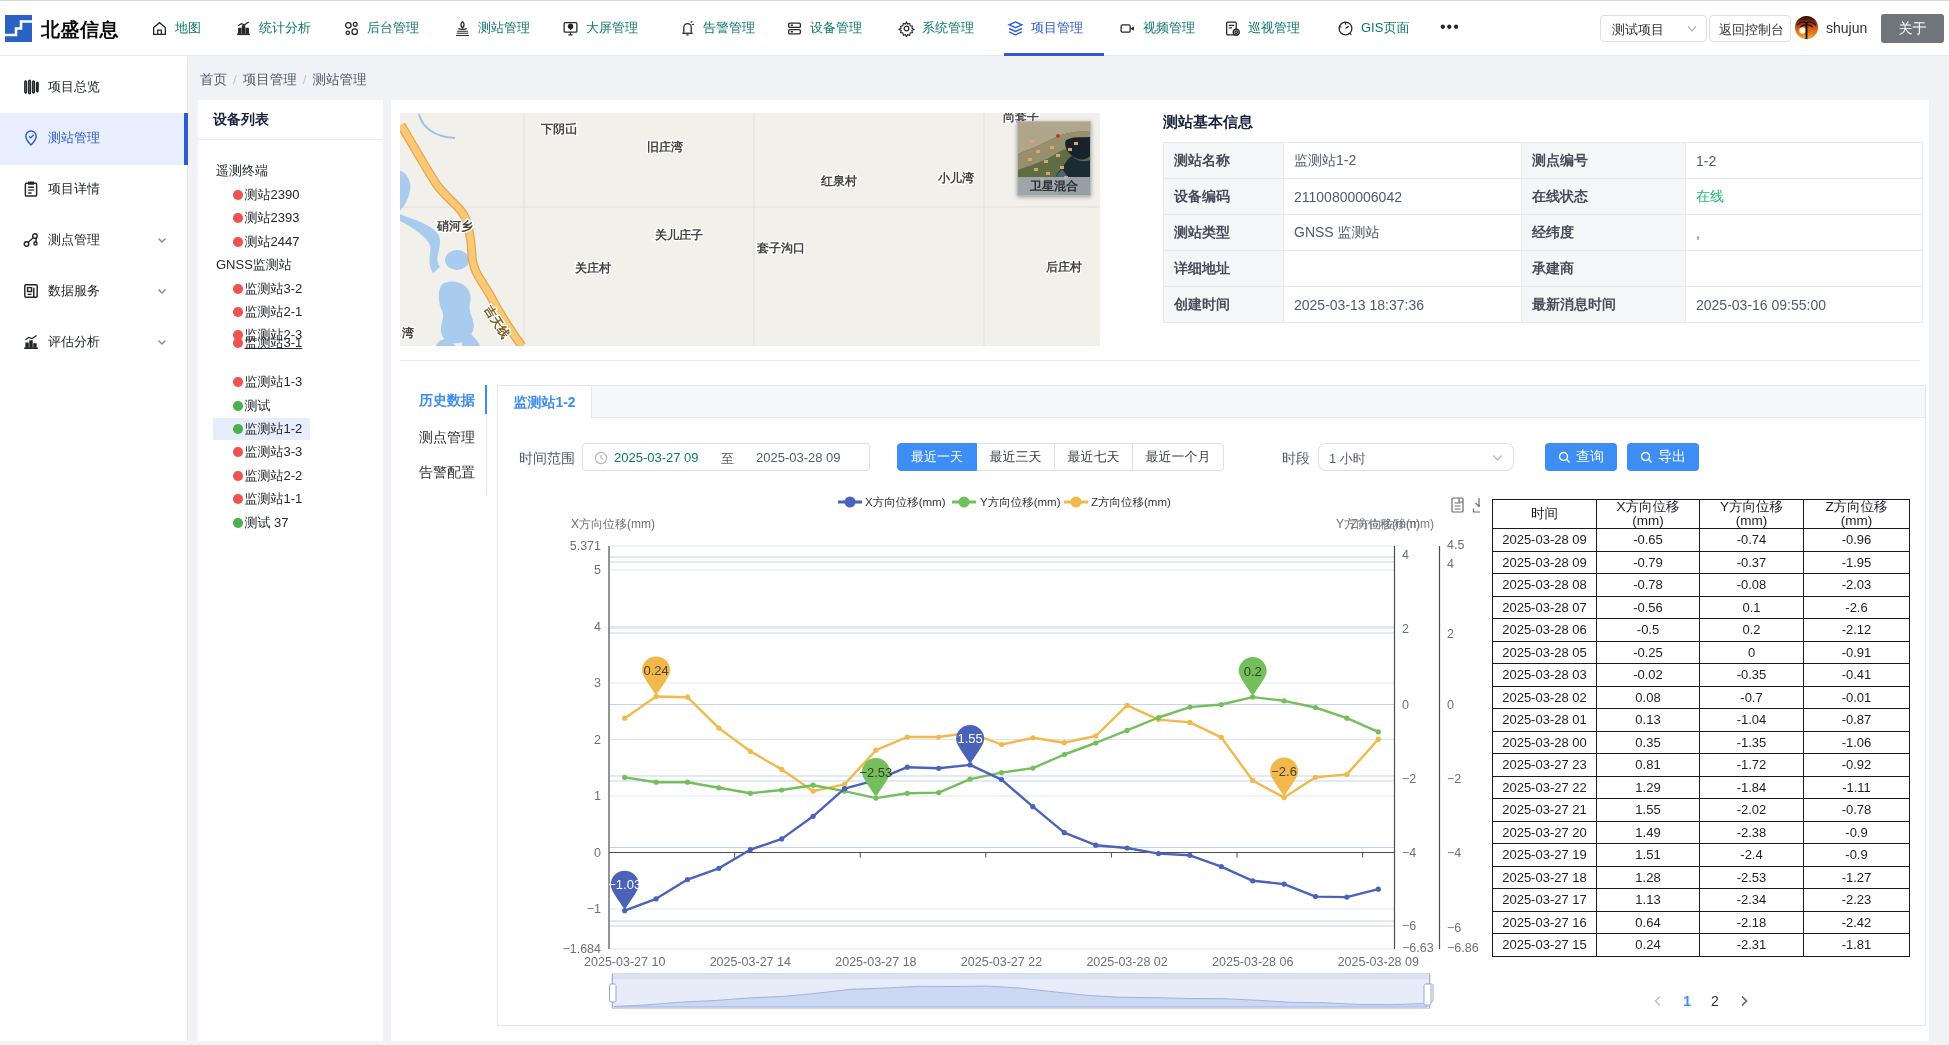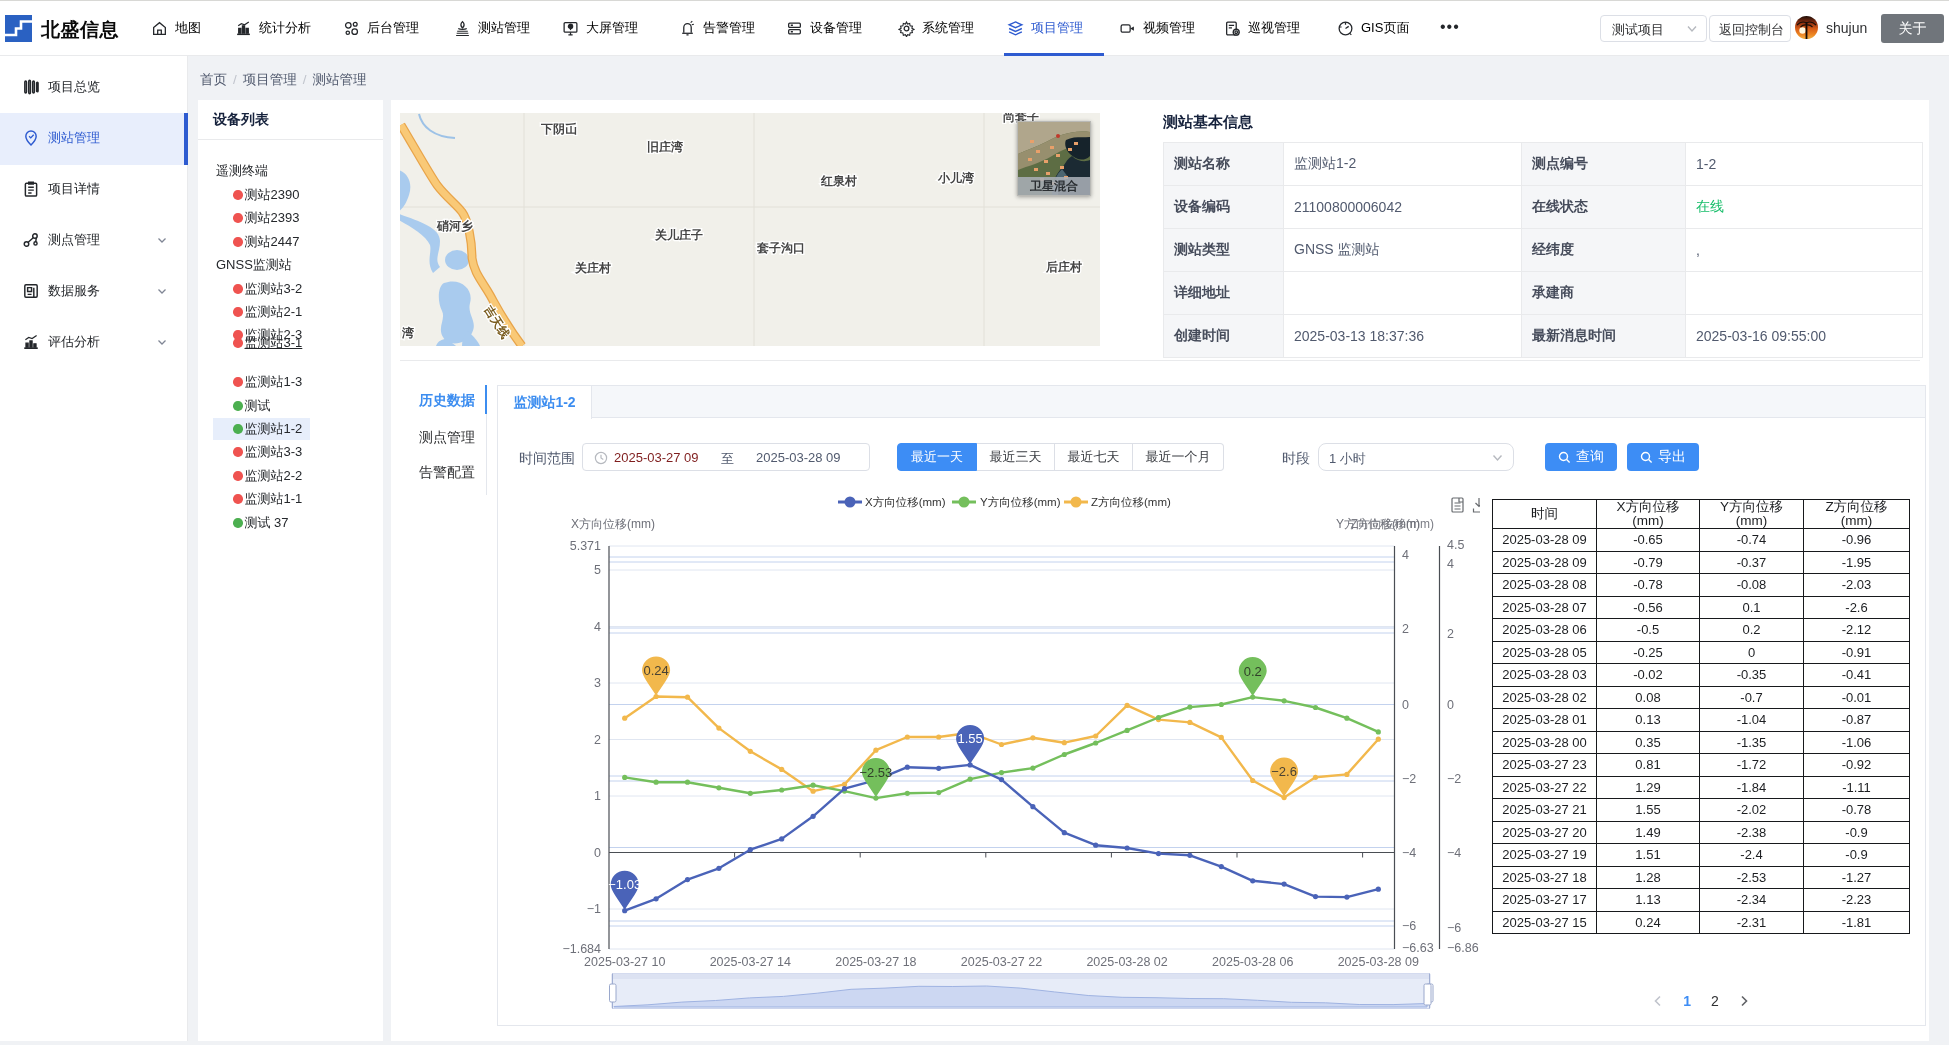--- a/index.html
+++ b/index.html
@@ -146,21 +146,21 @@
       <rect x="10.6" y="6" width="1.8" height="17" fill="#140a05"></rect>
       <path d="M11.5 7 C 8 5 5 6 2 9 M11.5 7 C 15 5 18 6 21 9 M11.5 9 C 9 8.5 7 9.5 5.5 11 M11.5 9 C 14 8.5 16 9.5 17.5 11" stroke="#19100a" stroke-width="1.1" fill="none"></path>
     </svg>
   </div>
   <div class="abs" style="left:1826px;top:20px;font-size:14px;color:#303133;">shujun</div>
   <div class="abs" style="left:1881px;top:14px;width:63px;height:29px;background:#70757b;border-radius:3px;color:#fff;font-size:14px;text-align:center;line-height:29px;">关于</div>
 
   <div class="abs" style="left:1004px;top:53px;width:100px;height:3px;background:#2e5bd0;"></div>
 </div>
 <style>
-.navit { display:flex; align-items:center; gap:7px; font-size:13px; color:#000000; height:18px; }
+.navit { display:flex; align-items:center; gap:7px; font-size:13px; color:#0f766e; height:18px; }
 .navit svg { flex:0 0 auto; }
 .navact { color:#2e5bd0; }
 .navact span { color:#2e5bd0; }
 </style>
 
 <div class="abs" id="sidebar" style="left:0;top:56px;width:188px;height:985px;background:#fff;border-right:1px solid #e9eaec;">
   <div class="sbit" style="top:13px;">
       <svg width="18" height="18" viewBox="0 0 16 16" fill="none" stroke="#24272b" stroke-width="1.3">
         <path d="M2.5 3.5 c0-1 1.5-1 1.5 0 v9 c0 1 -1.5 1 -1.5 0 z M6 2.8 c0-1 1.5-1 1.5 0 v10.4 c0 1 -1.5 1 -1.5 0 z M9.5 3.5 c0-1 1.5-1 1.5 0 v9 c0 1 -1.5 1 -1.5 0 z M13 4.5 c0-1 1.3-1 1.3 0 v7 c0 1 -1.3 1 -1.3 0 z"></path>
       </svg>
@@ -374,21 +374,21 @@
   <div class="abs" style="left:106px;top:285px;width:1429px;height:33px;background:#f5f7fa;border:1px solid #e4e7ed;">
     <div style="position:absolute;left:-1px;top:-1px;width:95px;height:34px;background:#fff;border:1px solid #e4e7ed;border-bottom:none;text-align:center;line-height:33px;font-size:14px;font-weight:bold;color:#3c8df0;">监测站1-2</div>
   </div>
 
   <div class="abs" style="left:128px;top:350px;font-size:14px;color:#515a6e;">时间范围</div>
   <div class="abs" style="left:191px;top:343px;width:288px;height:28px;border:1px solid #dcdfe6;border-radius:4px;background:#fff;">
     <svg style="position:absolute;left:11px;top:7px;" width="14" height="14" viewBox="0 0 14 14" fill="none" stroke="#b6b9bf" stroke-width="1.2">
         <circle cx="7" cy="7" r="5.6"></circle>
         <path d="M7 3.8 V7 l2.3 1.4"></path>
       </svg>
-    <span style="position:absolute;left:31px;top:6px;font-size:13px;color:#7f1d1d;">2025-03-27 09</span>
+    <span style="position:absolute;left:31px;top:6px;font-size:13px;color:#0f766e;">2025-03-27 09</span>
     <span style="position:absolute;left:138px;top:6px;font-size:13px;color:#515a6e;">至</span>
     <span style="position:absolute;left:173px;top:6px;font-size:13px;color:#515a6e;">2025-03-28 09</span>
   </div>
   <div class="abs" style="left:506px;top:343px;height:28px;display:flex;">
     <div class="qbtn" style="background:#3d8df5;color:#fff;border:1px solid #3d8df5;border-radius:4px 0 0 4px;width:80px;">最近一天</div>
     <div class="qbtn" style="border:1px solid #dcdfe6;border-left:none;width:78px;">最近三天</div>
     <div class="qbtn" style="border:1px solid #dcdfe6;border-left:none;width:78px;">最近七天</div>
     <div class="qbtn" style="border:1px solid #dcdfe6;border-left:none;border-radius:0 4px 4px 0;width:91px;">最近一个月</div>
   </div>
   <div class="abs" style="left:891px;top:350px;font-size:14px;color:#515a6e;">时段</div>
@@ -702,41 +702,47 @@
           <td>-2.53</td>
           <td>-1.27</td>
         </tr>
 <tr class="dd">
           <td>2025-03-27 17</td>
           <td>1.13</td>
           <td>-2.34</td>
           <td>-2.23</td>
         </tr>
 <tr class="dd">
+          <td>2025-03-27 16</td>
+          <td>0.64</td>
+          <td>-2.18</td>
+          <td>-2.42</td>
+        </tr>
+<tr class="dd">
           <td>2025-03-27 15</td>
           <td>0.24</td>
           <td>-2.31</td>
           <td>-1.81</td>
         </tr>
 </tbody>
     </table>
 <div class="abs" style="left:1262px;top:890px;width:96px;height:22px;display:flex;align-items:center;justify-content:space-between;font-size:14px;">
 <svg width="10" height="12" viewBox="0 0 10 12" fill="none" stroke="#c0c4cc" stroke-width="1.6">
         <path d="M7 1.5 2.5 6 7 10.5"></path>
       </svg>
 <span style="color:#3d8df5;font-weight:bold;">1</span>
       <span style="color:#303133;">2</span>
 <svg width="10" height="12" viewBox="0 0 10 12" fill="none" stroke="#606266" stroke-width="1.6">
         <path d="M3 1.5 7.5 6 3 10.5"></path>
       </svg>
     </div>
 
 </div>
 <style>
-#infotable td { border:1px solid #e9eaec; height:36px; font-size:14px; padding:12px 10px; overflow:hidden; white-space:nowrap; }
+#infotable td { border:1px solid #e9eaec; height:36px; font-size:14px; padding:2px 10px; overflow:hidden; white-space:nowrap; }
 #infotable .il { background:#f5f6f8; color:#464c5b; font-weight:bold; }
 #infotable .iv { color:#515a6e; }
 .qbtn { height:28px; line-height:26px; text-align:center; font-size:13px; color:#3a3d42; background:#fff; }
 .bluebtn { height:28px; background:#3d8df5; border-radius:4px; color:#fff; font-size:14px; display:flex; align-items:center; justify-content:center; gap:5px; }
 </style>
 
 <style>
 #dtable td { border:1px solid #17191c; font-size:13px; color:#1c1e21; text-align:center; line-height:1.05; overflow:hidden; }
 #dtable .dh td { height:26px; font-size:13.5px; }
 #dtable .dd td { height:22.5px; }

